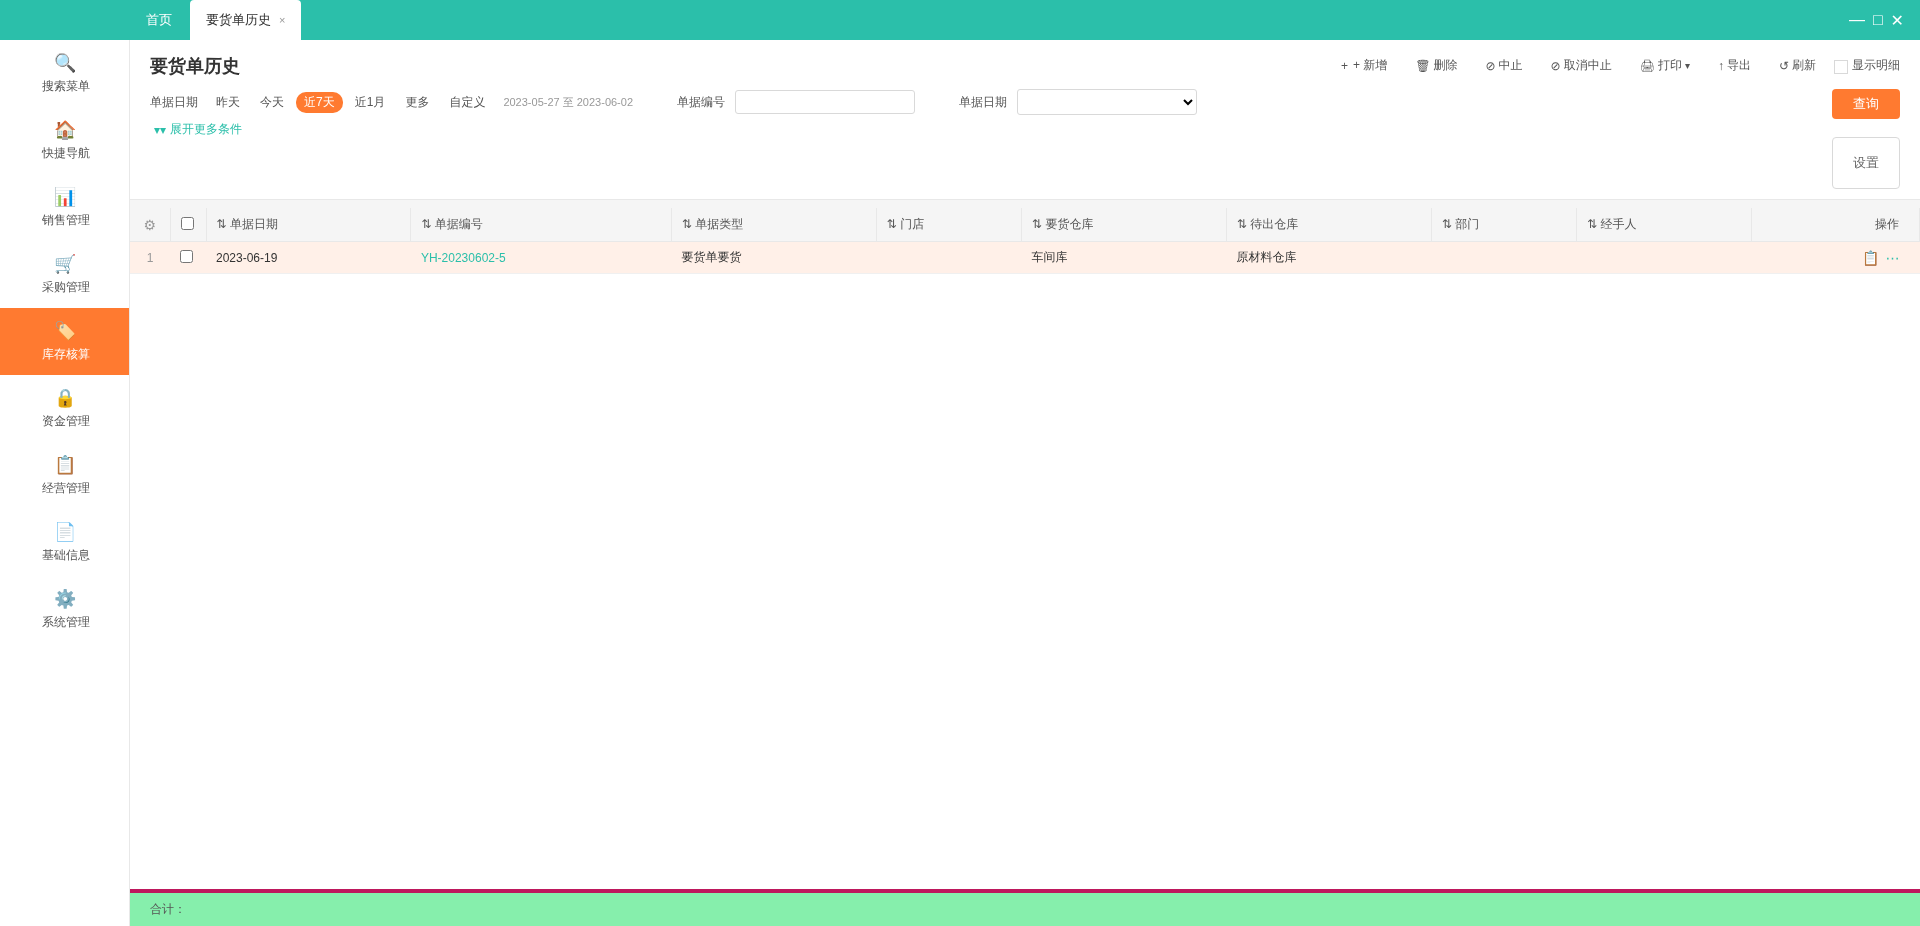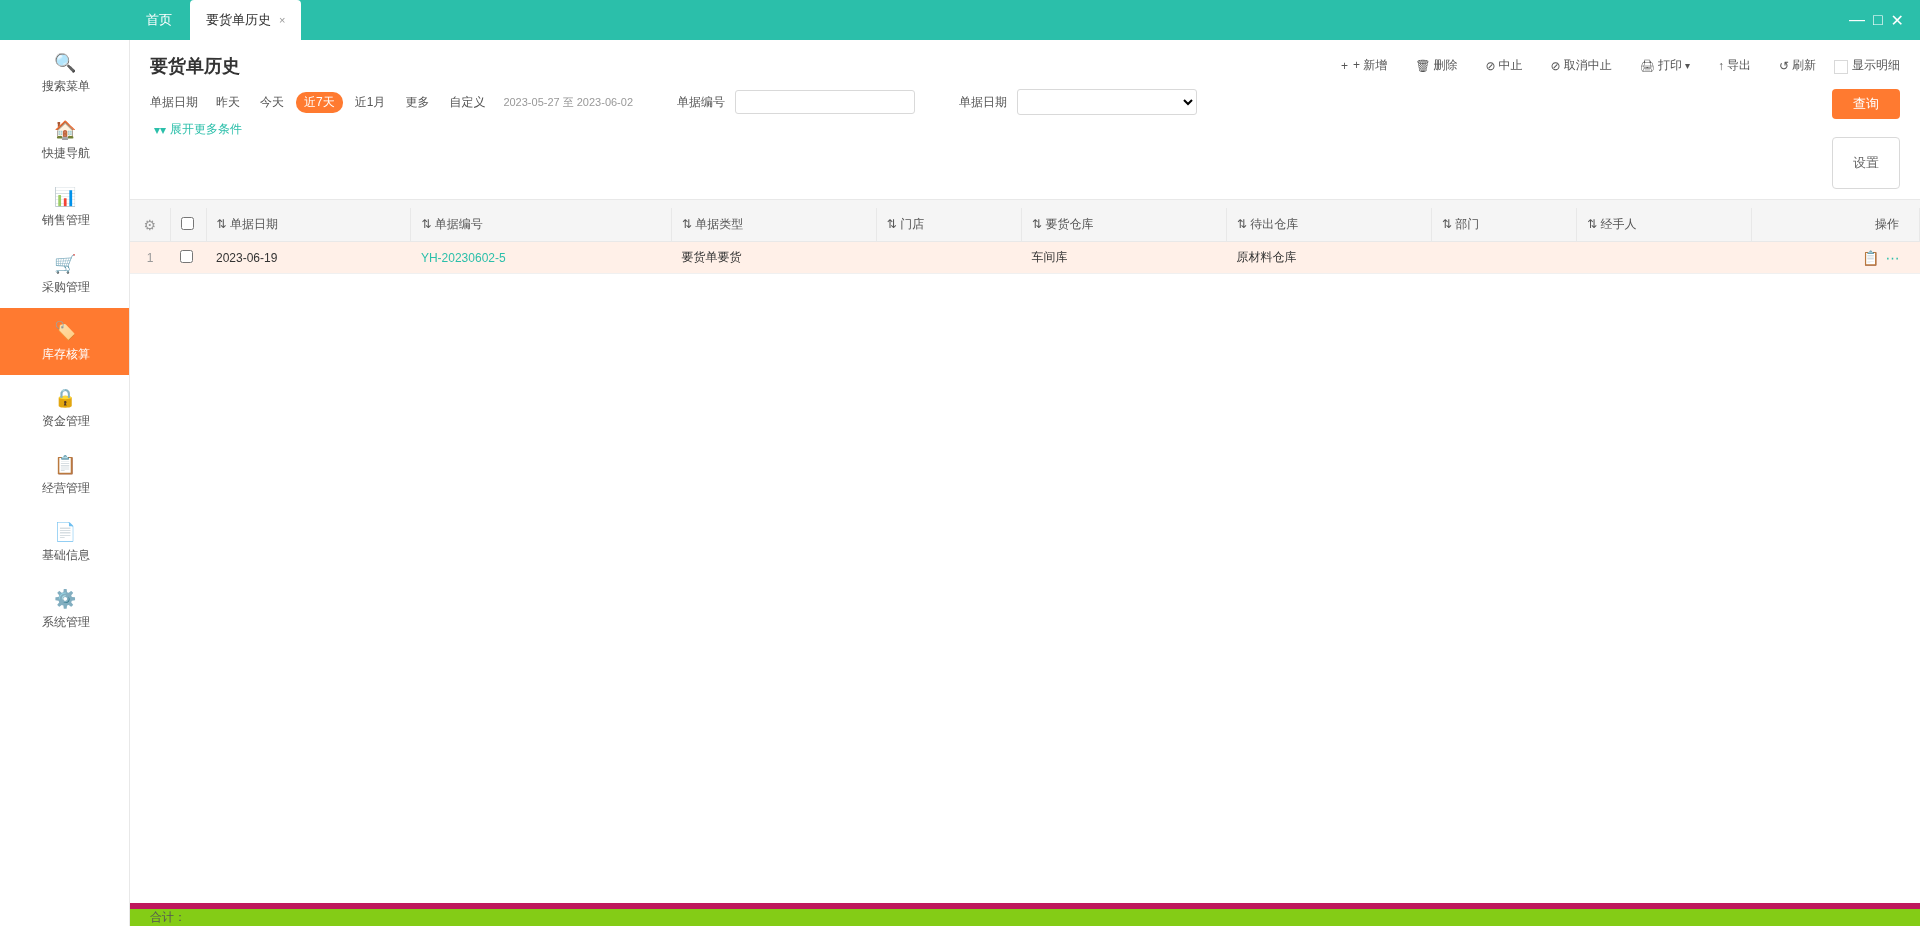--- a/index.html
+++ b/index.html
@@ -243,23 +243,23 @@
       align-items: center;
     }
     .action-icon {
       color: #2bbfaa;
       cursor: pointer;
       font-size: 14px;
     }
 
     
     .table-footer {
-      background: #84cc16;
-      padding: 0 20px;
-      border-top: 6px solid #be185d;
+      background: #86efac;
+      padding: 8px 20px;
+      border-top: 4px solid #be185d;
       flex-shrink: 0;
       display: flex;
       align-items: center;
       font-size: 12px;
       color: #555;
     }
     .pagination-bar {
       background: #fff;
       padding: 8px 20px;
       border-top: 1px solid #e8e8e8;

